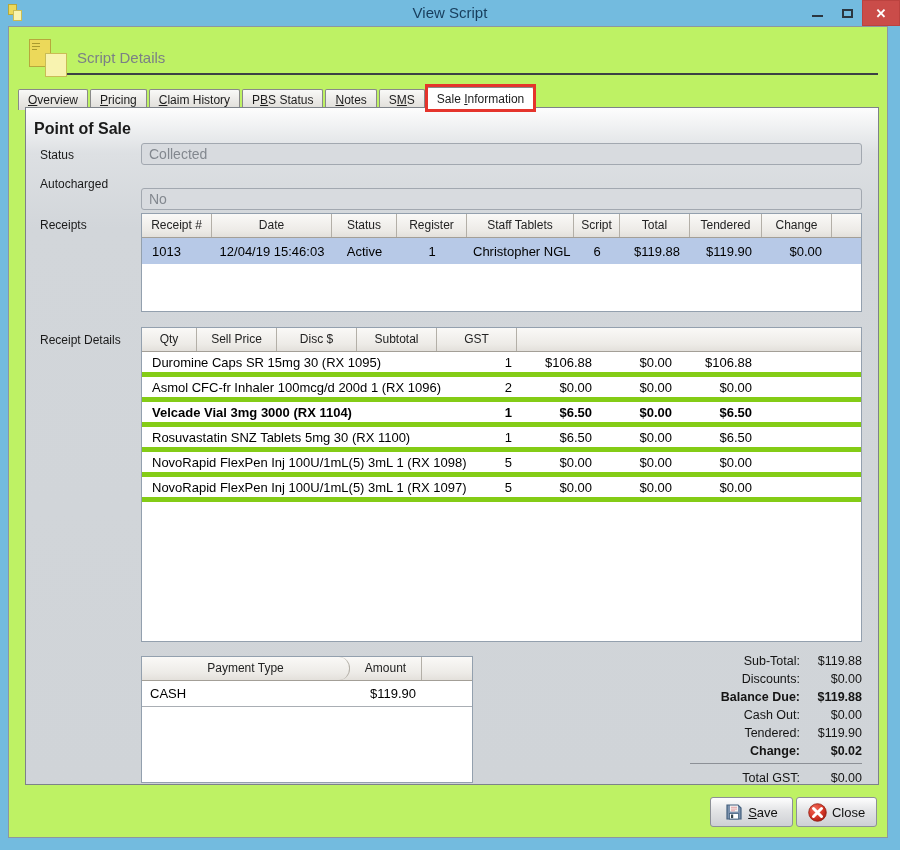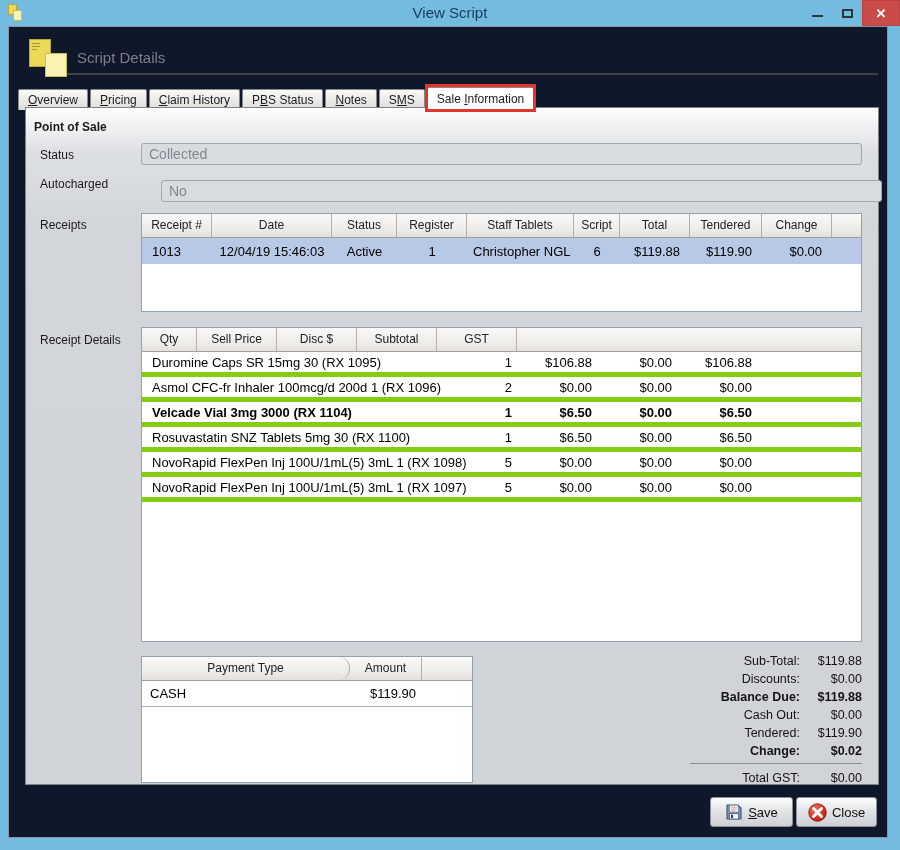--- a/index.html
+++ b/index.html
@@ -15,39 +15,39 @@
   .tb-min-glyph { width:11px; height:2px; background:#2b3640; margin-top:6px; }
   .tb-max-glyph { width:11px; height:9px; border:2px solid #2b3640; }
   .tb-close { width:38px; background:#ca4c49; border:1px solid #bb423f; color:#fff; font-size:13px; font-weight:bold; }
 
   
   .doc-back { position:absolute; left:0; top:0; background:#ecd95a; border:1px solid #b7a83c; }
   .doc-front { position:absolute; background:#f8f3b0; border:1px solid #c9bc55; }
   .doc-line { position:absolute; background:#a99a2e; height:1px; }
 
   
-  .dialog { position:absolute; left:8px; top:26px; width:880px; height:812px; background:#0f172a; border:1px solid #8d96a0; }
+  .dialog { position:absolute; left:8px; top:26px; width:880px; height:812px; background:#bef264; border:1px solid #8d96a0; }
 
   .hdr-icon { position:absolute; left:20px; top:12px; width:40px; height:38px; }
   .hdr-title { position:absolute; left:68px; top:22px; font-size:15px; color:#7b8086; }
   .hdr-line { position:absolute; left:58px; top:46px; right:9px; height:2px; background:#3d4045; }
 
   
   .tabstrip { position:absolute; left:9px; top:60px; display:flex; align-items:flex-end; }
   .tab { height:21px; padding:0 9px; margin-right:2px; font-size:12px; color:#1c1c1c; line-height:20px;
          background:linear-gradient(#f9f9f7,#dedcd7); border:1px solid #898989; border-bottom:none;
          border-radius:2px 2px 0 0; position:relative; white-space:nowrap; }
   .tab.selected { background:#fff; height:23px; line-height:22px; z-index:3; }
   .u { text-decoration:underline; }
   .annotation { position:absolute; left:-3px; right:-3px; top:-4px; bottom:-2px; border:3px solid #e5342c; pointer-events:none; }
 
   
   .panel { position:absolute; left:16px; top:80px; width:854px; height:678px; border:1px solid #7d8289; z-index:2;
            background:linear-gradient(180deg,#fdfdfd 0px,#dde0e3 45px,#d2d6da 120px,#d0d4d8 100%); }
-  .grouplbl { position:absolute; font-size:12px; font-weight:bold; color:#1a1a1a; }
+  .grouplbl { position:absolute; font-size:16px; font-weight:bold; color:#1a1a1a; }
   .lbl { position:absolute; font-size:12px; color:#1a1a1a; }
 
   .field { position:absolute; left:115px; width:721px; height:22px; background:#d8dbdf; border:1px solid #a2a8b0;
            border-radius:3px; font-size:14px; color:#83888f; line-height:20px; padding-left:7px; font-weight:500; }
 
   
   .grid { position:absolute; background:#fff; border:1px solid #93a0ae; overflow:hidden; }
   .ghead { display:flex; background:linear-gradient(#faf9f7,#edebe7 70%,#e3e0db); border-bottom:1px solid #a39f97; }
   .gh { font-size:12px; color:#232323; text-align:center; border-right:1px solid #b3afa7; padding-top:4px; height:23px; }
   .gh:last-child { border-right:none; }
@@ -132,21 +132,21 @@
     </div>
 
     <div class="panel">
 
       <div class="grouplbl" style="left:8px; top:12px;">Point of Sale</div>
 
       <div class="lbl" style="left:14px; top:40px;">Status</div>
       <div class="field" style="top:35px;">Collected</div>
 
       <div class="lbl" style="left:14px; top:69px;">Autocharged</div>
-      <div class="field" style="top:72px;margin-left:20px;">No</div>
+      <div class="field" style="top:80px;">No</div>
 
       <div class="lbl" style="left:14px; top:110px;">Receipts</div>
       <div class="grid" style="left:115px; top:105px; width:721px; height:99px;">
         <div class="ghead">
           <div class="gh c-r0">Receipt #</div>
           <div class="gh c-r1">Date</div>
           <div class="gh c-r2">Status</div>
           <div class="gh c-r3">Register</div>
           <div class="gh c-r4">Staff Tablets</div>
           <div class="gh c-r5">Script</div>

